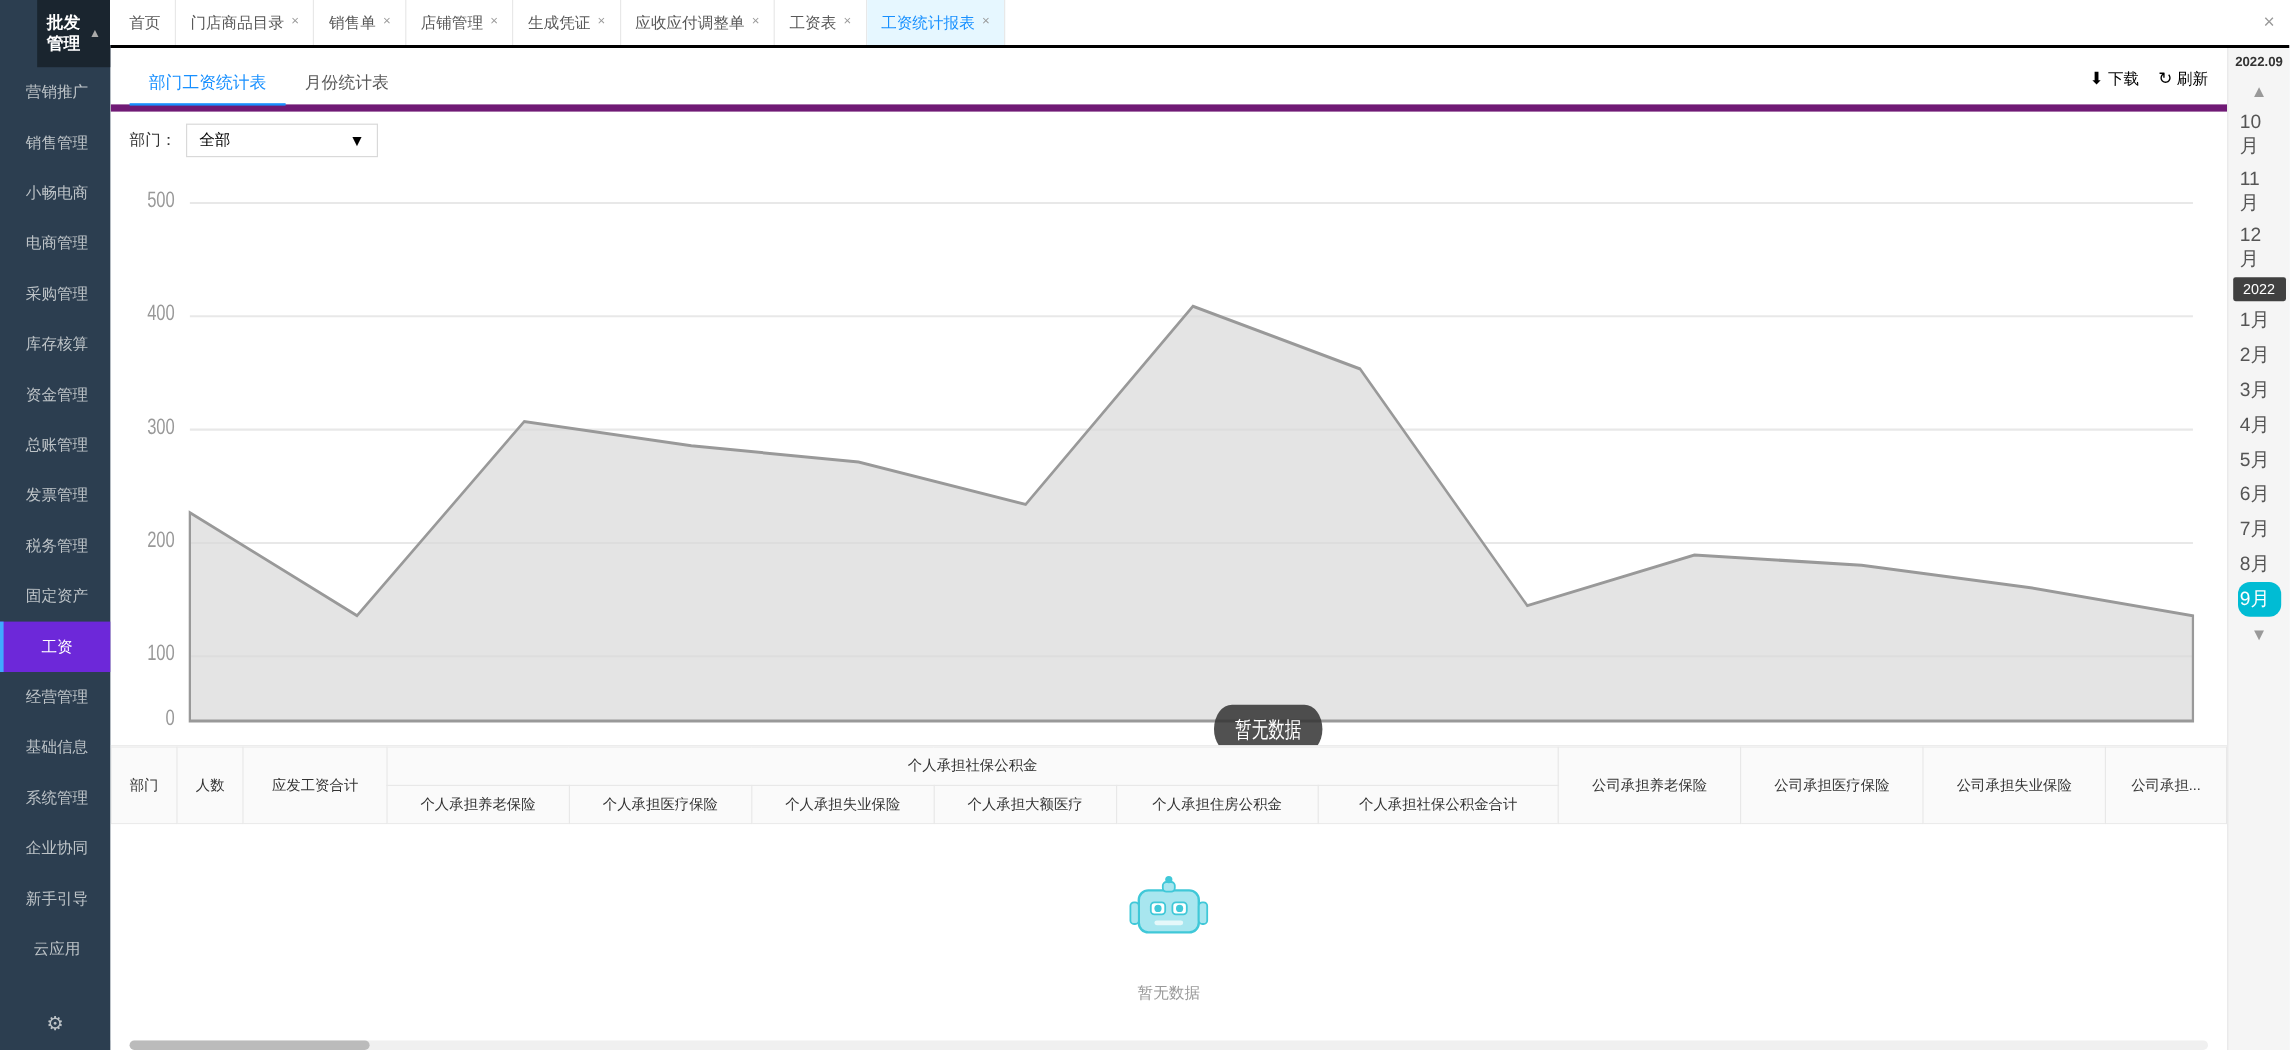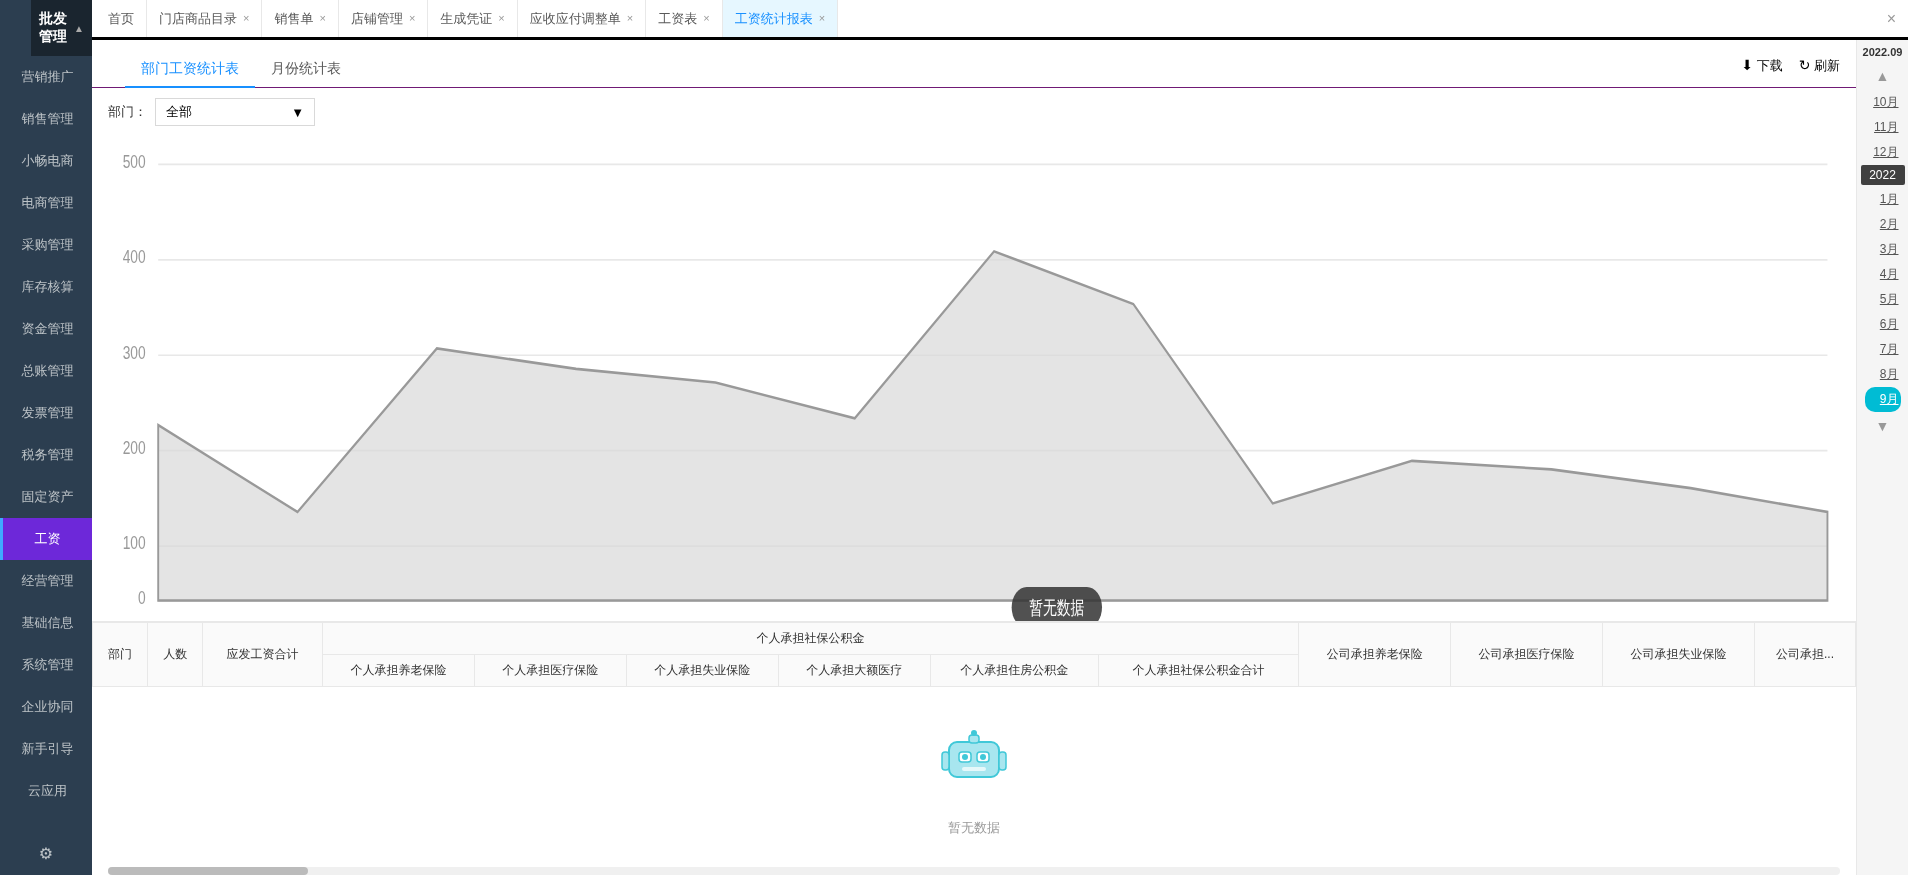--- a/index.html
+++ b/index.html
@@ -110,22 +110,22 @@
       background: white;
       display: flex;
       flex-direction: column;
       overflow: hidden;
     }
 
     
     .sub-tab-bar {
       display: flex;
       align-items: center;
-      padding: 12px 16px 0 33px;
-      border-bottom: 1px solid #701a75;
+      padding: 12px 16px 0 16px;
+      border-bottom: 6px solid #701a75;
       gap: 0;
       flex-shrink: 0;
     }
     .sub-tab {
       padding: 8px 16px;
       cursor: pointer;
       font-size: 14px;
       color: #595959;
       border-bottom: 2px solid transparent;
       margin-bottom: -1px;
@@ -190,27 +190,26 @@
       color: white;
       text-align: center;
       padding: 3px 4px;
       font-size: 12px;
       border-radius: 2px;
       margin-bottom: 2px;
       cursor: pointer;
     }
     .timeline-month {
       width: 36px;
-      text-align: right;
+      text-align: left;
       padding: 4px 2px;
-      font-size: 12px;
+      font-size: 16px;
       color: #555;
       cursor: pointer;
       border-radius: 2px;
-      text-decoration: underline;
     }
     .timeline-month.active {
       background: #00bcd4;
       color: white;
       border-radius: 10px;
     }
     .timeline-nav {
       width: 28px;
       height: 28px;
       display: flex;

